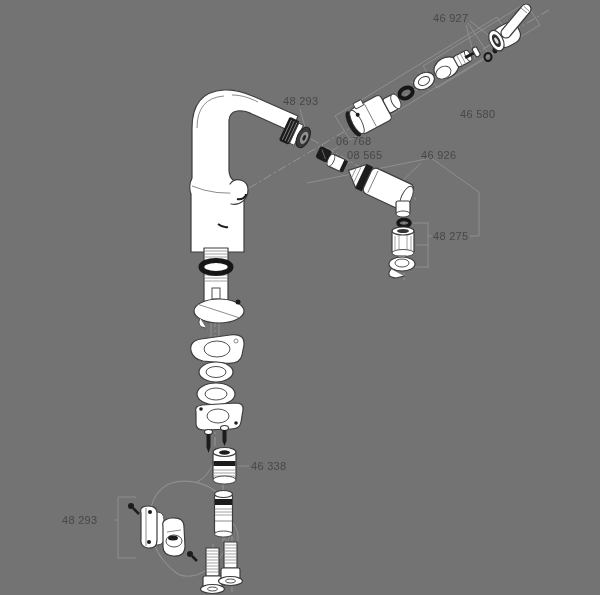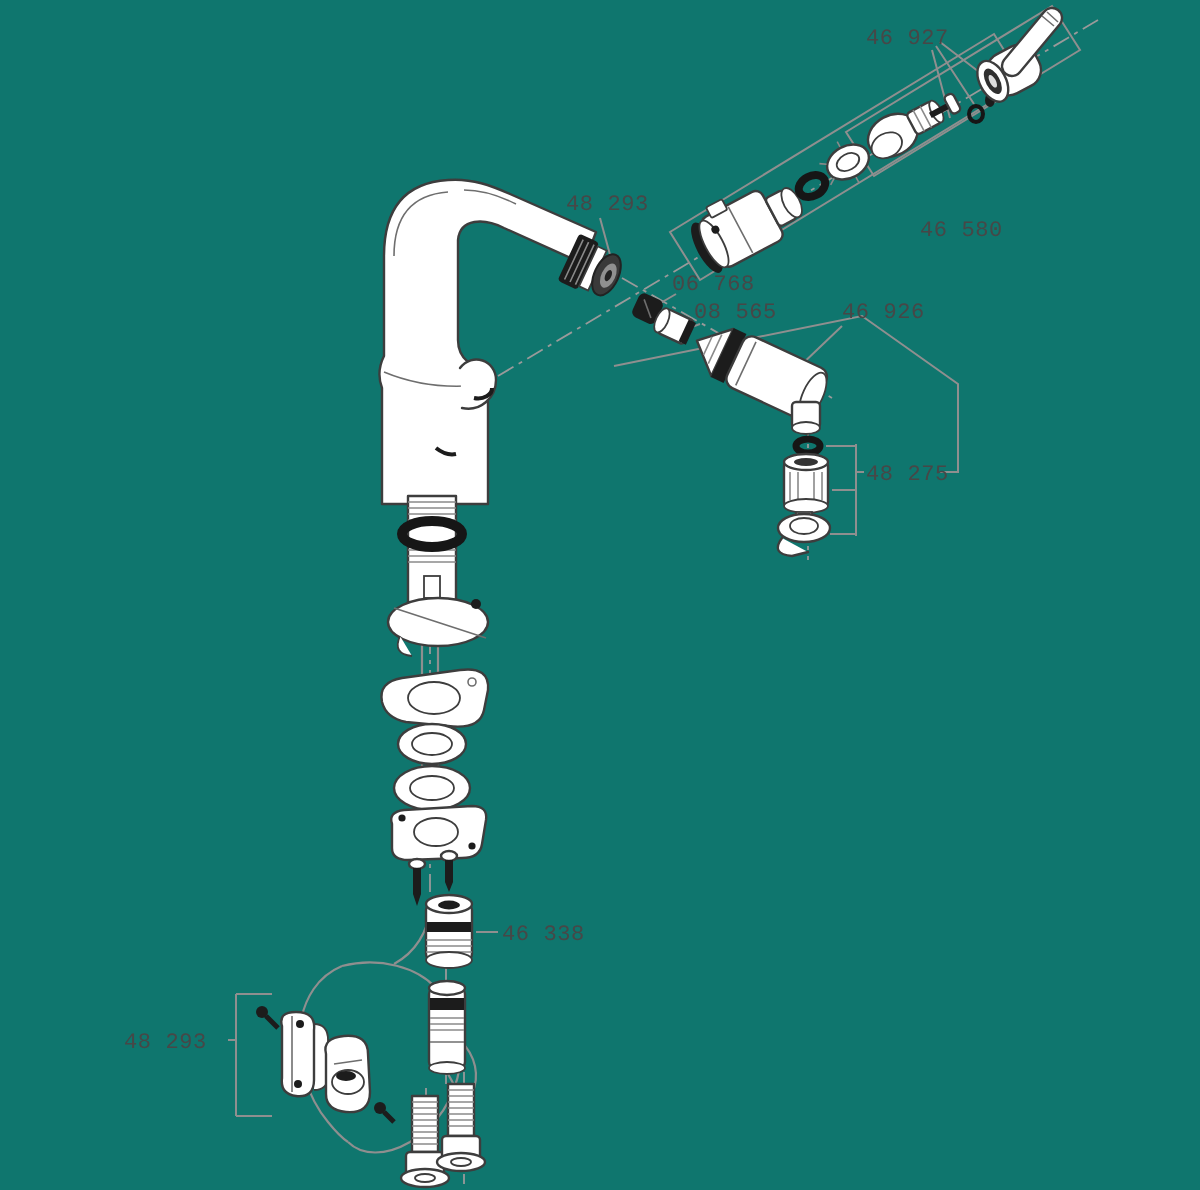--- a/index.html
+++ b/index.html
@@ -1,17 +1,17 @@
 <!DOCTYPE html>
 <html><head>
 <meta charset="utf-8">
 <style>
   html,body{margin:0;padding:0;background:#ffffff;}
-  .stage{position:relative;width:600px;height:595px;background:#0f766e;overflow:hidden;
-         font-family:Liberation Mono, monospace;}
+  .stage{position:relative;width:600px;height:595px;background:#737373;overflow:hidden;
+         font-family:Liberation Sans, sans-serif;}
   svg{position:absolute;left:0;top:0;}
   .cl   {stroke:#9a9a9a;stroke-width:.9;fill:none;stroke-dasharray:9 3 2 3;}
   .grp  {stroke:#8f8f8f;stroke-width:1;fill:none;}
   .ldr  {stroke:#8f8f8f;stroke-width:1;fill:none;}
   .hose {stroke:#8f8f8f;stroke-width:1.1;fill:none;}
   .part {stroke:#3d3d3d;stroke-width:1.2;fill:#fff;stroke-linejoin:round;stroke-linecap:round;}
   .pthin{stroke:#3d3d3d;stroke-width:.9;fill:#fff;}
   .dark {fill:#1c1c1c;stroke:none;}
   .dline{stroke:#1c1c1c;fill:none;}
   .detail{stroke:#6e6e6e;stroke-width:.8;fill:none;}

